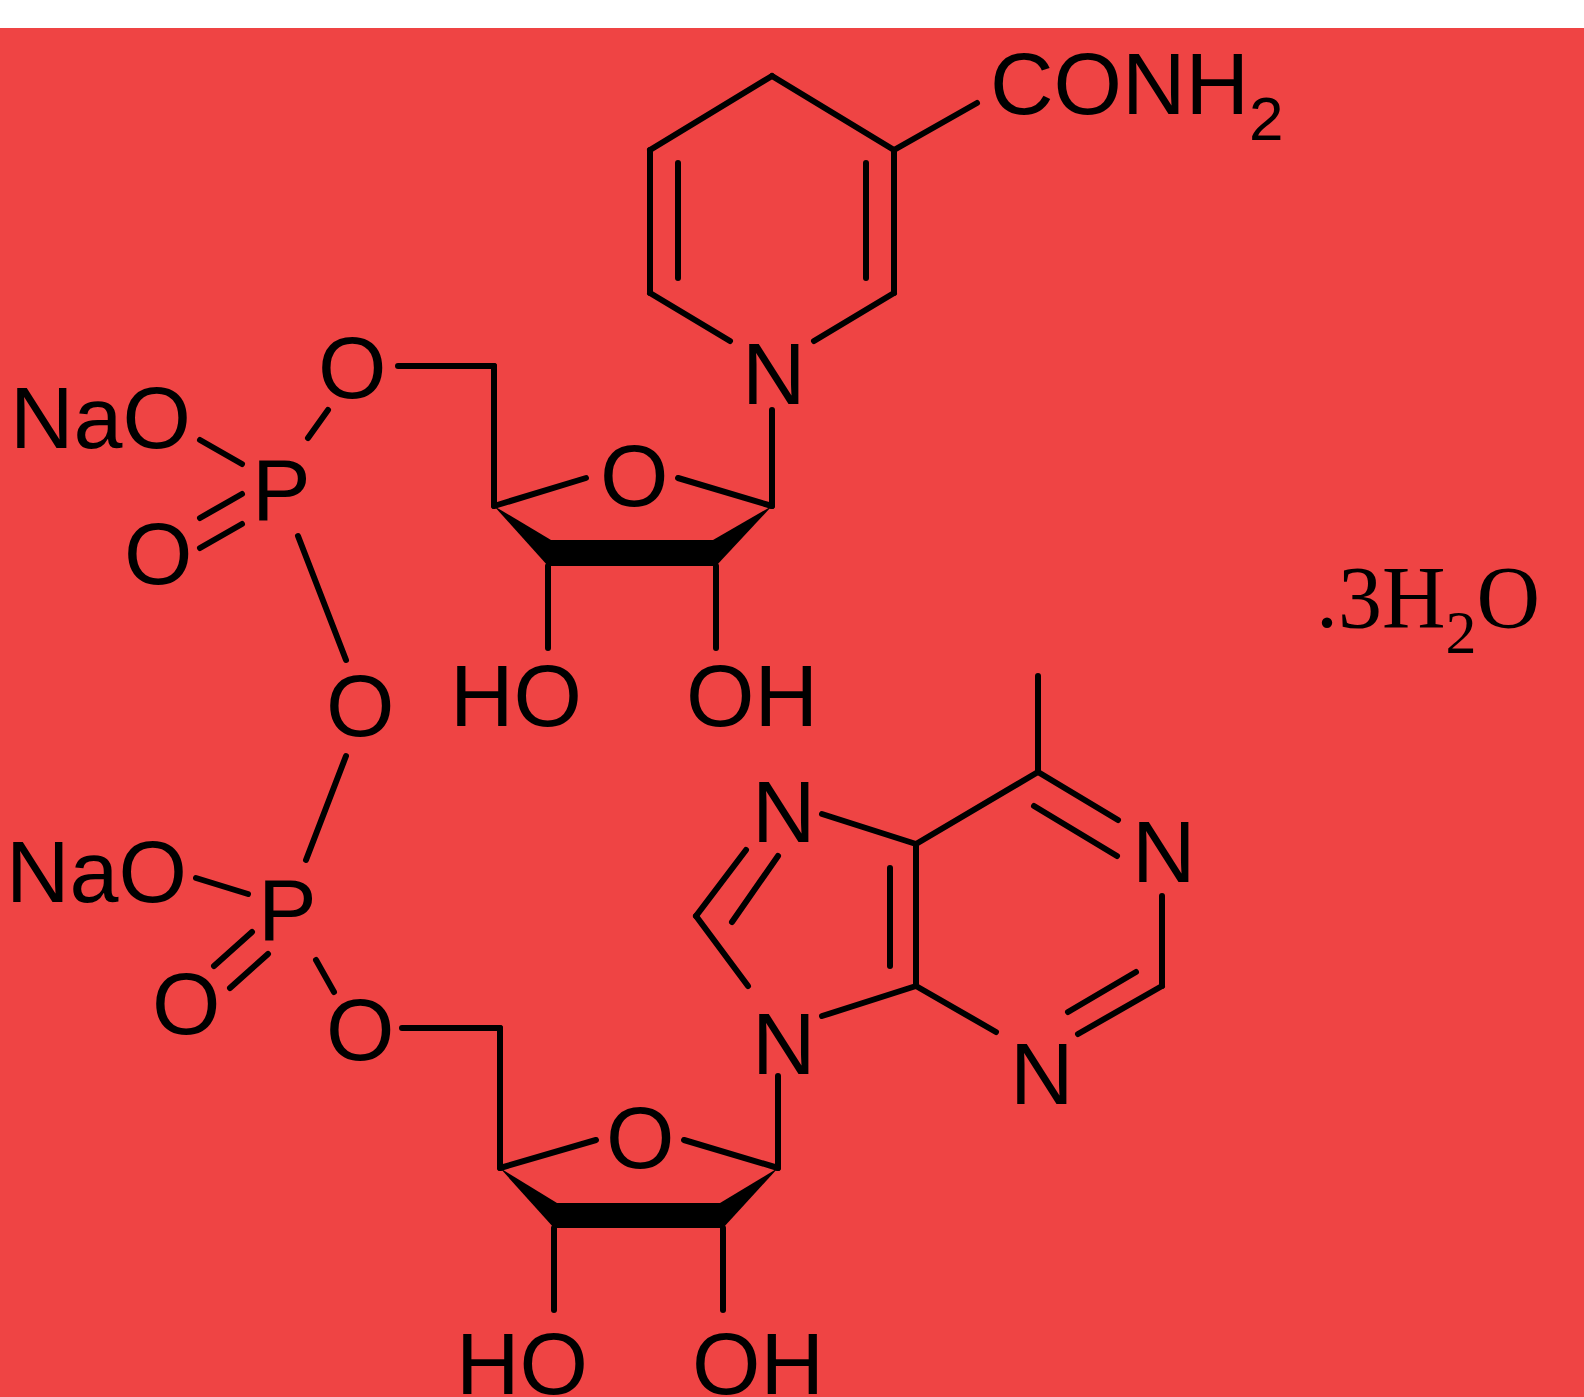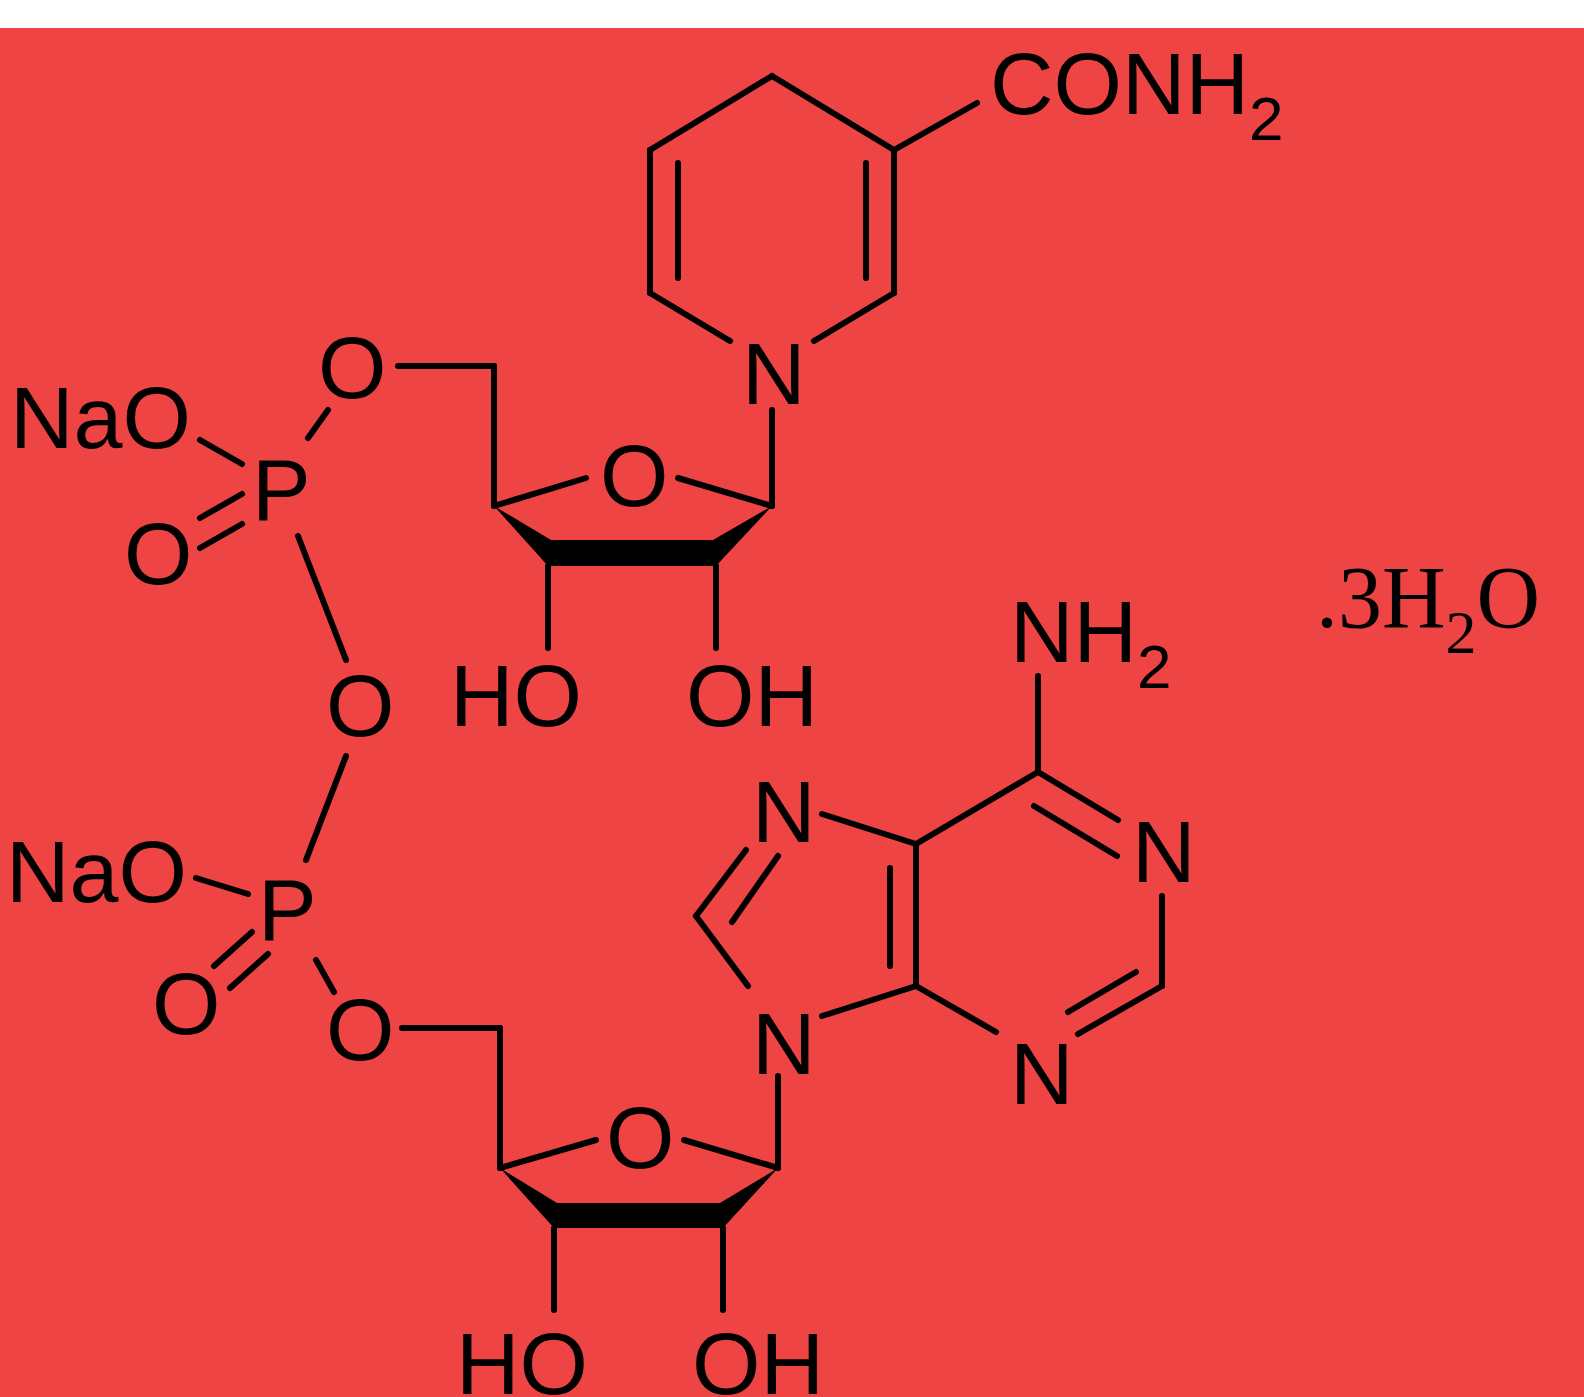--- a/index.html
+++ b/index.html
@@ -95,21 +95,20 @@
   <div class="lbl" style="left:686px;top:624px;">OH</div>
   <div class="lbl" style="left:318px;top:296px;">O</div>
   <div class="lbl" style="left:252px;top:418px;">P</div>
   <div class="lbl" style="left:10px;top:346px;">NaO</div>
   <div class="lbl" style="left:124px;top:482px;">O</div>
   <div class="lbl" style="left:326px;top:634px;">O</div>
   <div class="lbl" style="left:258px;top:838px;">P</div>
   <div class="lbl" style="left:6px;top:800px;">NaO</div>
   <div class="lbl" style="left:152px;top:932px;">O</div>
   <div class="lbl" style="left:326px;top:958px;">O</div>
-  <div class="lbl" style="left:1010px;top:560px;"><span>NH</span><span class="sub">2</span></div>
   <div class="lbl" style="left:752px;top:740px;">N</div>
   <div class="lbl" style="left:1132px;top:780px;">N</div>
   <div class="lbl" style="left:752px;top:972px;">N</div>
   <div class="lbl" style="left:1010px;top:1002px;">N</div>
   <div class="lbl" style="left:606px;top:1066px;">O</div>
   <div class="lbl" style="left:456px;top:1292px;">HO</div>
   <div class="lbl" style="left:692px;top:1292px;">OH</div>
   <div class="lbl" style="left:1316px;top:526px;font-family:Liberation Serif, serif;"><span>.3H</span><span class="sub">2</span><span>O</span></div>
 </div>
 

